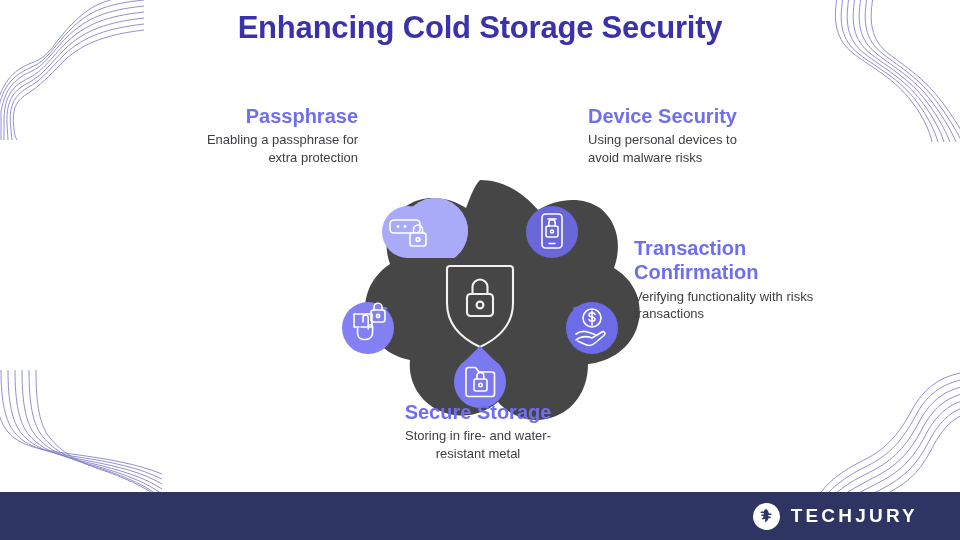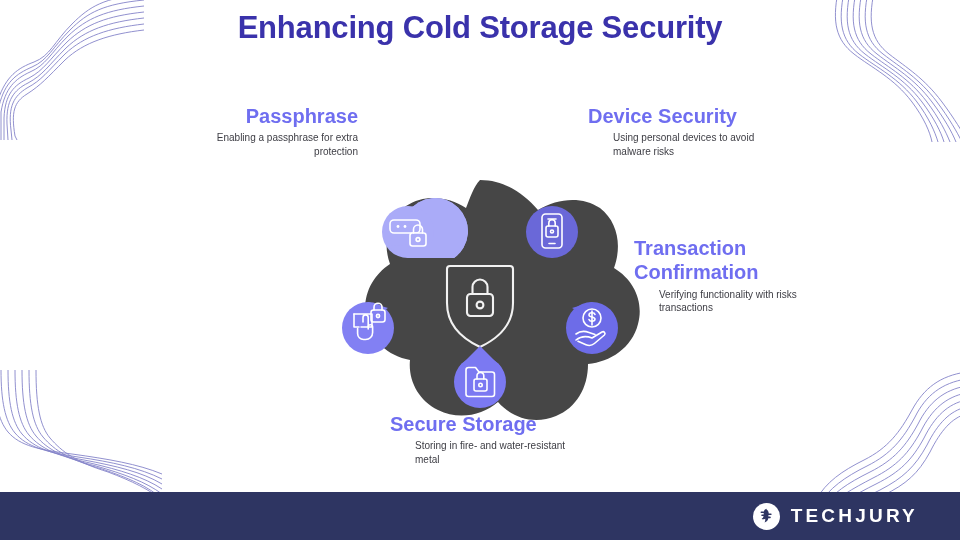--- a/index.html
+++ b/index.html
@@ -60,44 +60,43 @@
   }
   .label .head {
     color: #6f6ef0;
     font-size: 20px;
     font-weight: bold;
     line-height: 1.22;
     margin-bottom: 3px;
   }
   .label .body {
     color: #3d3d44;
-    font-size: 10px;
+    font-size: 13px;
     line-height: 1.33;
-    margin-left: 25px;
   }
 
   .lbl-passphrase {
     left: 190px; top: 104px; width: 168px;
     text-align: right;
   }
   .lbl-device {
     left: 588px; top: 104px; width: 180px;
     text-align: left;
   }
   .lbl-transaction {
     left: 634px; top: 236px; width: 180px;
     text-align: left;
   }
   .lbl-pin {
     left: 160px; top: 254px; width: 154px;
     text-align: right;
   }
   .lbl-storage {
-    left: 390px; top: 412px; width: 176px;
-    text-align: left;
+    left: 390px; top: 400px; width: 176px;
+    text-align: center;
   }
 
   
   .footer {
     position: absolute;
     left: 0;
     bottom: 0;
     width: 960px;
     height: 48px;
     background: #2e3562;

